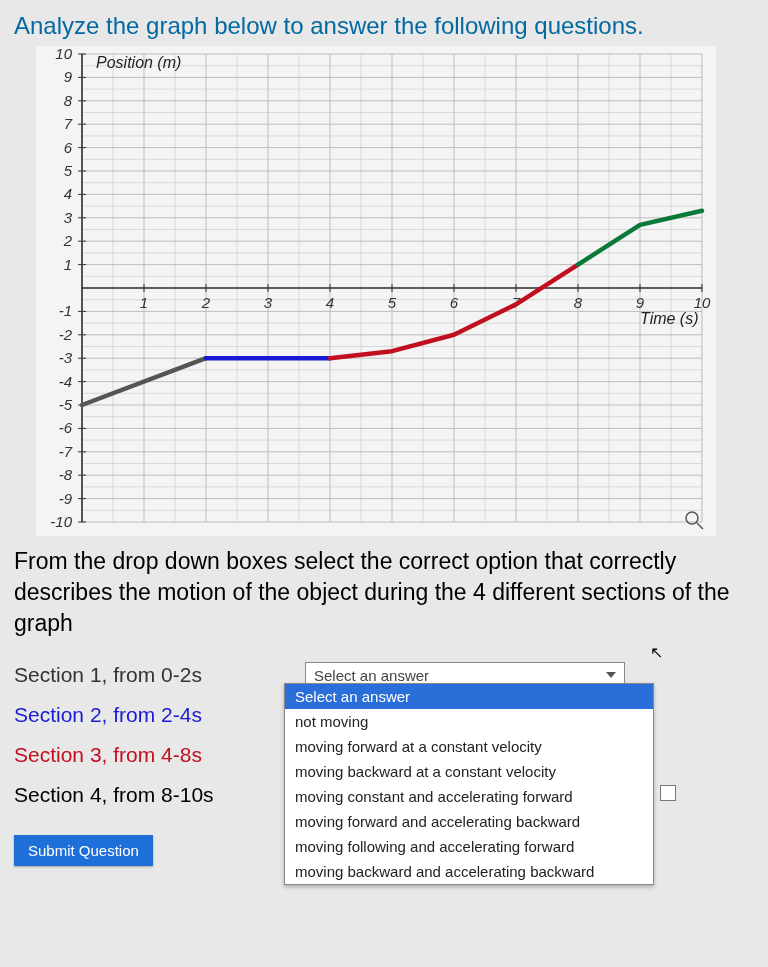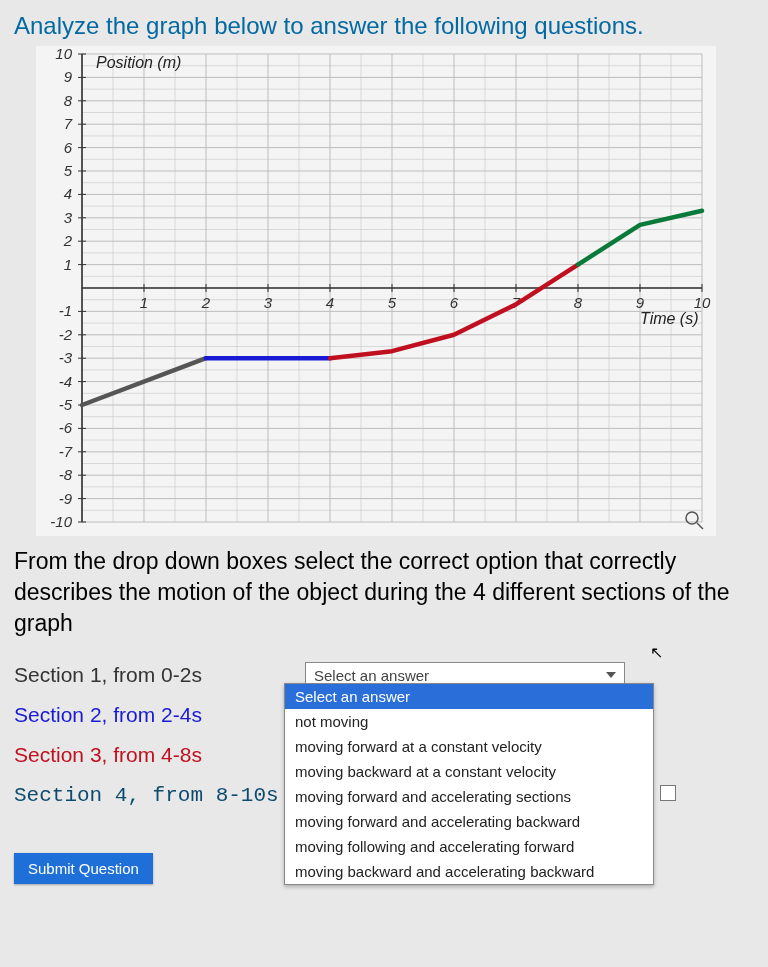--- a/index.html
+++ b/index.html
@@ -38,21 +38,21 @@
     display: flex;
     align-items: center;
     height: 40px;
     font-size: 21px;
     gap: 21px;
   }
   .row .lbl { width: 270px; }
   .c1 { color: #333; }
   .c2 { color: #1a1ad4; }
   .c3 { color: #c01020; }
-  .c4 { color: #0c4a6e; font-family: Liberation Mono, monospace; }
+  .c4 { color: #000000; }
   .select-closed {
     font-size: 15px;
     border: 1px solid #888;
     background: #fff;
     padding: 4px 26px 4px 8px;
     color: #444;
     position: relative;
     width: 320px;
     display: inline-block;
   }
@@ -80,21 +80,21 @@
     padding: 4px 10px;
     color: #222;
     cursor: pointer;
   }
   .dropdown .opt.hl {
     background: #2a6ed9;
     color: #fff;
   }
   .submit {
     display: inline-block;
-    margin-top: 38px;
+    margin-top: 20px;
     background: #1e6fd8;
     color: #fff;
     font-size: 15px;
     padding: 7px 14px;
     border: none;
     box-shadow: 0 1px 2px rgba(0,0,0,.3);
     cursor: pointer;
     text-align: center;
   }
   .cursor-arrow {
@@ -260,21 +260,21 @@
     <span class="lbl c1">Section 1, from 0-2s</span>
     <span class="select-closed">Select an answer</span>
   </div>
 
   
   <div class="dropdown">
     <div class="opt hl">Select an answer</div>
     <div class="opt">not moving</div>
     <div class="opt">moving forward at a constant velocity</div>
     <div class="opt">moving backward at a constant velocity</div>
-    <div class="opt">moving forward and accelerating sections</div>
+    <div class="opt">moving constant and accelerating forward</div>
     <div class="opt">moving forward and accelerating backward</div>
     <div class="opt">moving following and accelerating forward</div>
     <div class="opt">moving backward and accelerating backward</div>
   </div>
 
   <div class="row">
     <span class="lbl c2">Section 2, from 2-4s</span>
   </div>
 
   <div class="row">

